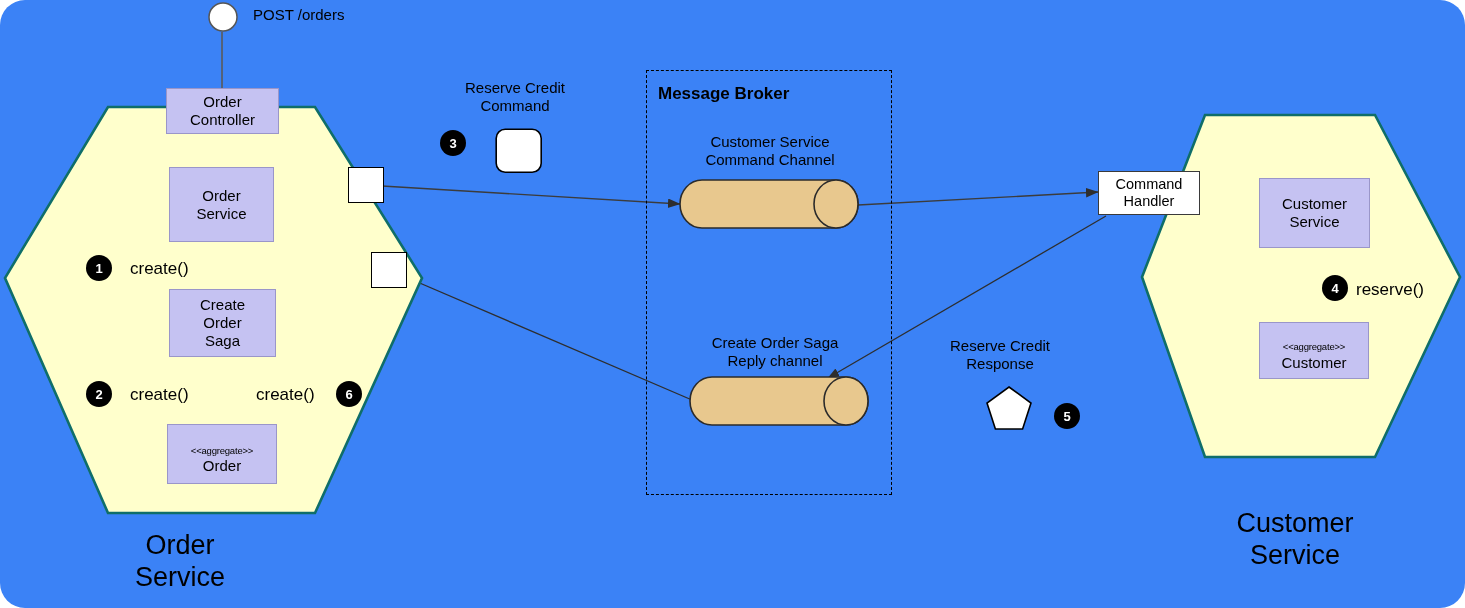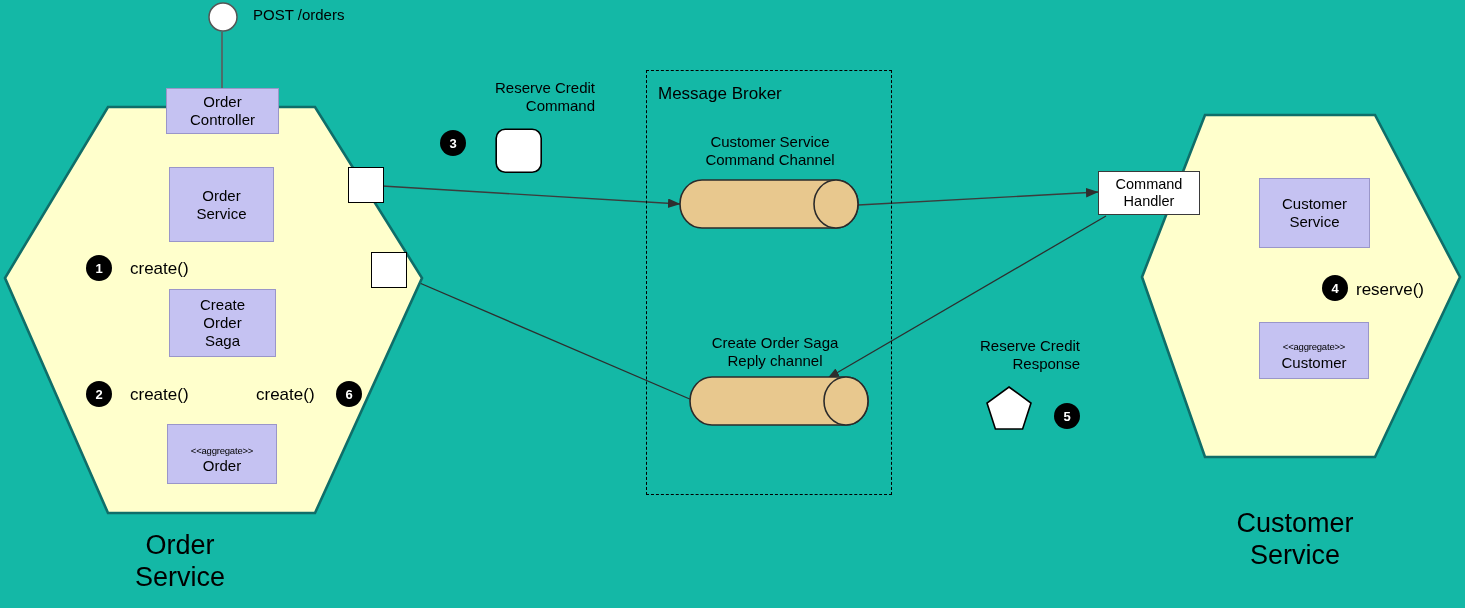--- a/index.html
+++ b/index.html
@@ -8,22 +8,23 @@
     background: #ffffff;
   }
   body {
     font-family: "Liberation Sans", sans-serif;
     color: #000000;
   }
   #canvas {
     position: relative;
     width: 1465px;
     height: 608px;
-    background: #14b8a6;
+    background: #3b82f6;
     overflow: hidden;
+    border-radius: 25px;
   }
   #wires {
     position: absolute;
     left: 0;
     top: 0;
     width: 1465px;
     height: 608px;
   }
   
   .comp {
@@ -90,40 +91,40 @@
   
   .broker {
     position: absolute;
     border: 1.6px dashed #000000;
     background: transparent;
     box-sizing: border-box;
   }
   .broker-title {
     position: absolute;
     font-size: 17px;
-    font-weight: normal;
+    font-weight: bold;
   }
   
   .svc-caption {
     position: absolute;
     text-align: center;
     font-size: 27px;
     line-height: 1.18;
     white-space: pre-line;
   }
   .ch-caption {
     position: absolute;
     text-align: center;
     font-size: 15px;
     line-height: 1.2;
     white-space: pre-line;
   }
   .msg-caption {
     position: absolute;
-    text-align: right;
+    text-align: center;
     font-size: 15px;
     line-height: 1.2;
     white-space: pre-line;
   }
   .op-label {
     position: absolute;
     font-size: 17px;
     white-space: nowrap;
   }
   .ep-label {

